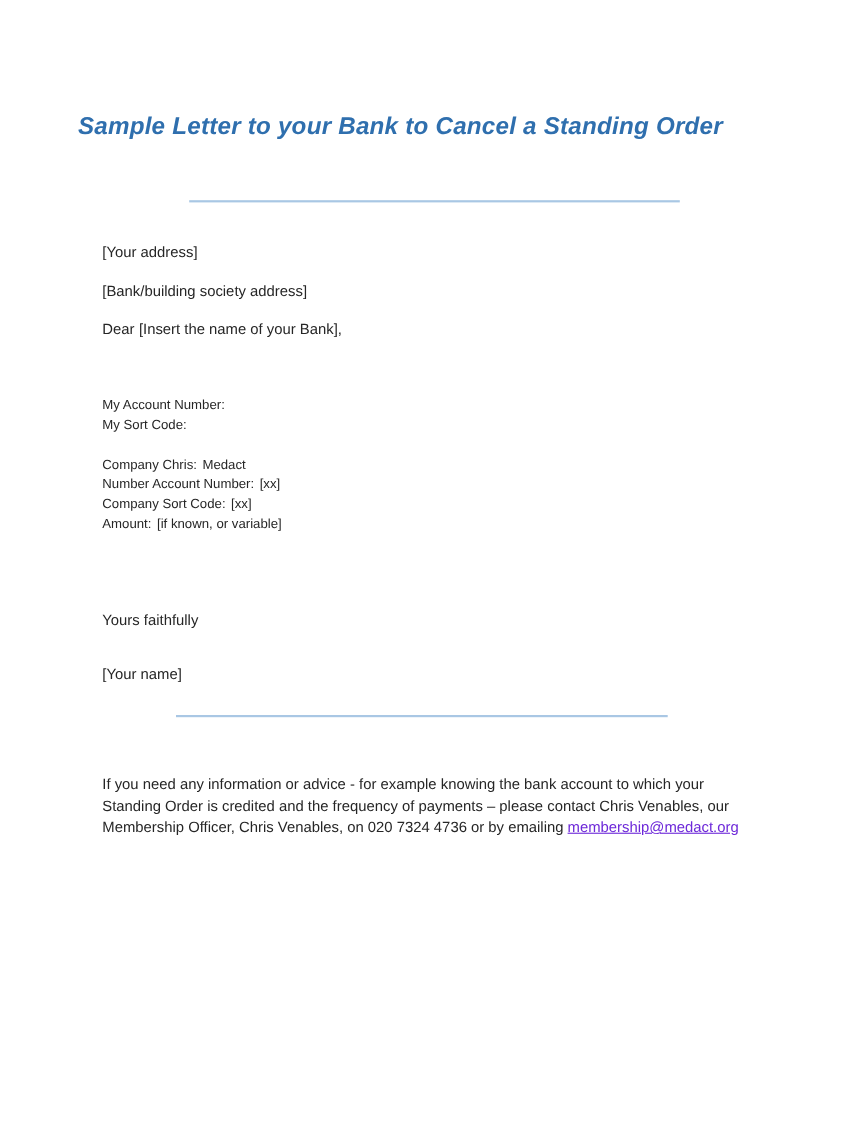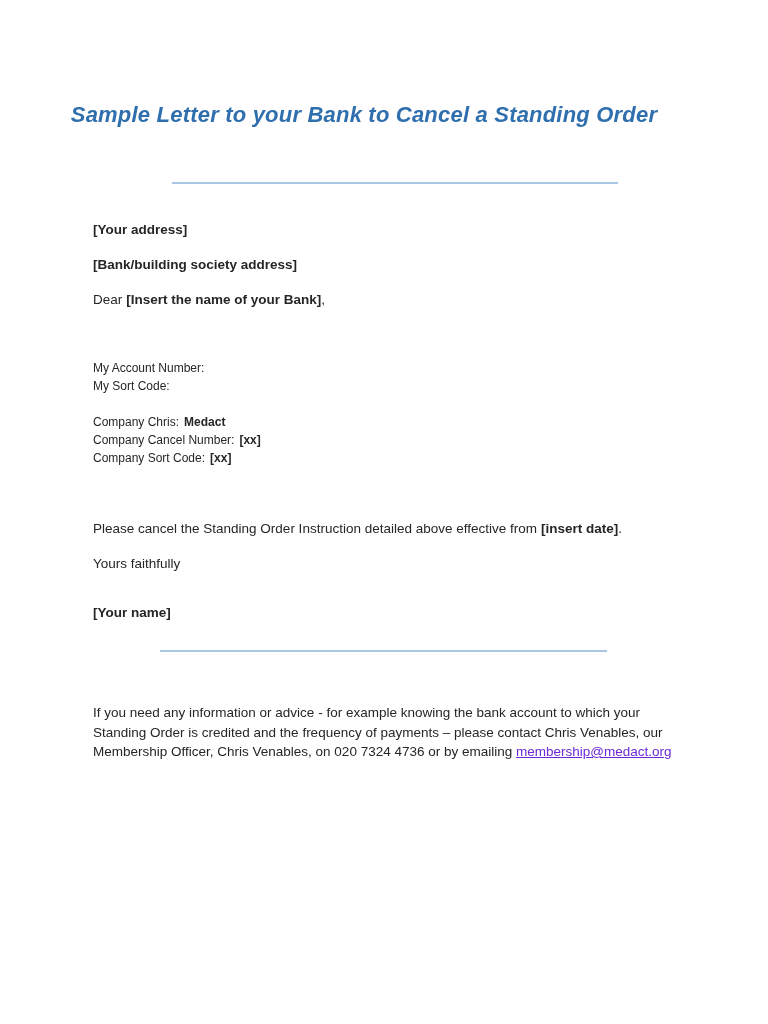--- a/index.html
+++ b/index.html
@@ -42,21 +42,21 @@
     line-height: 17px;
     white-space: nowrap;
   }
   .block {
     position: absolute;
     left: 93px;
     font-size: 12px;
     line-height: 18px;
     white-space: nowrap;
   }
-  .b { font-weight: 700; }
+  .b { font-weight: 400; }
   .ref { font-weight: 700; font-style: italic; }
   .sal-prefix { margin-right: 4px; }
   .req-prefix { margin-right: 4px; }
   .detail-value { margin-left: 5px; }
   .footer {
     position: absolute;
     left: 93px;
     top: 703px;
     width: 600px;
     font-size: 13.5px;
@@ -86,27 +86,25 @@
   </div>
 
 
   <div class="block" style="top:359px">
     <div>My Account Number:</div>
     <div>My Sort Code:</div>
   </div>
 
   <div class="block" style="top:413px">
     <div><span>Company Chris:</span><span class="b detail-value">Medact</span></div>
-    <div><span>Company Cancel Number:</span><span class="b detail-value">[xx]</span></div>
+    <div><span>Number Account Number:</span><span class="b detail-value">[xx]</span></div>
     <div><span>Company Sort Code:</span><span class="b detail-value">[xx]</span></div>
+    <div><span>Amount:</span><span class="b detail-value">[if known, or variable]</span></div>
   </div>
 
-  <div class="line" style="top:520px">
-    <span class="req-prefix">Please cancel the Standing Order Instruction detailed above effective from</span><span class="b">[insert date]</span><span>.</span>
-  </div>
 
   <div class="line" style="top:555px">Yours faithfully</div>
 
   <div class="line b" style="top:604px">[Your name]</div>
 
   <div class="divider divider-2"></div>
 
   <div class="footer">
     <span>If you need any information or advice - for example knowing the bank account to which your Standing Order is credited and the frequency of payments – please contact Chris Venables, our Membership Officer, Chris Venables, on 020 7324 4736 or by emailing </span><a class="email" href="#">membership@medact.org</a>
   </div>

